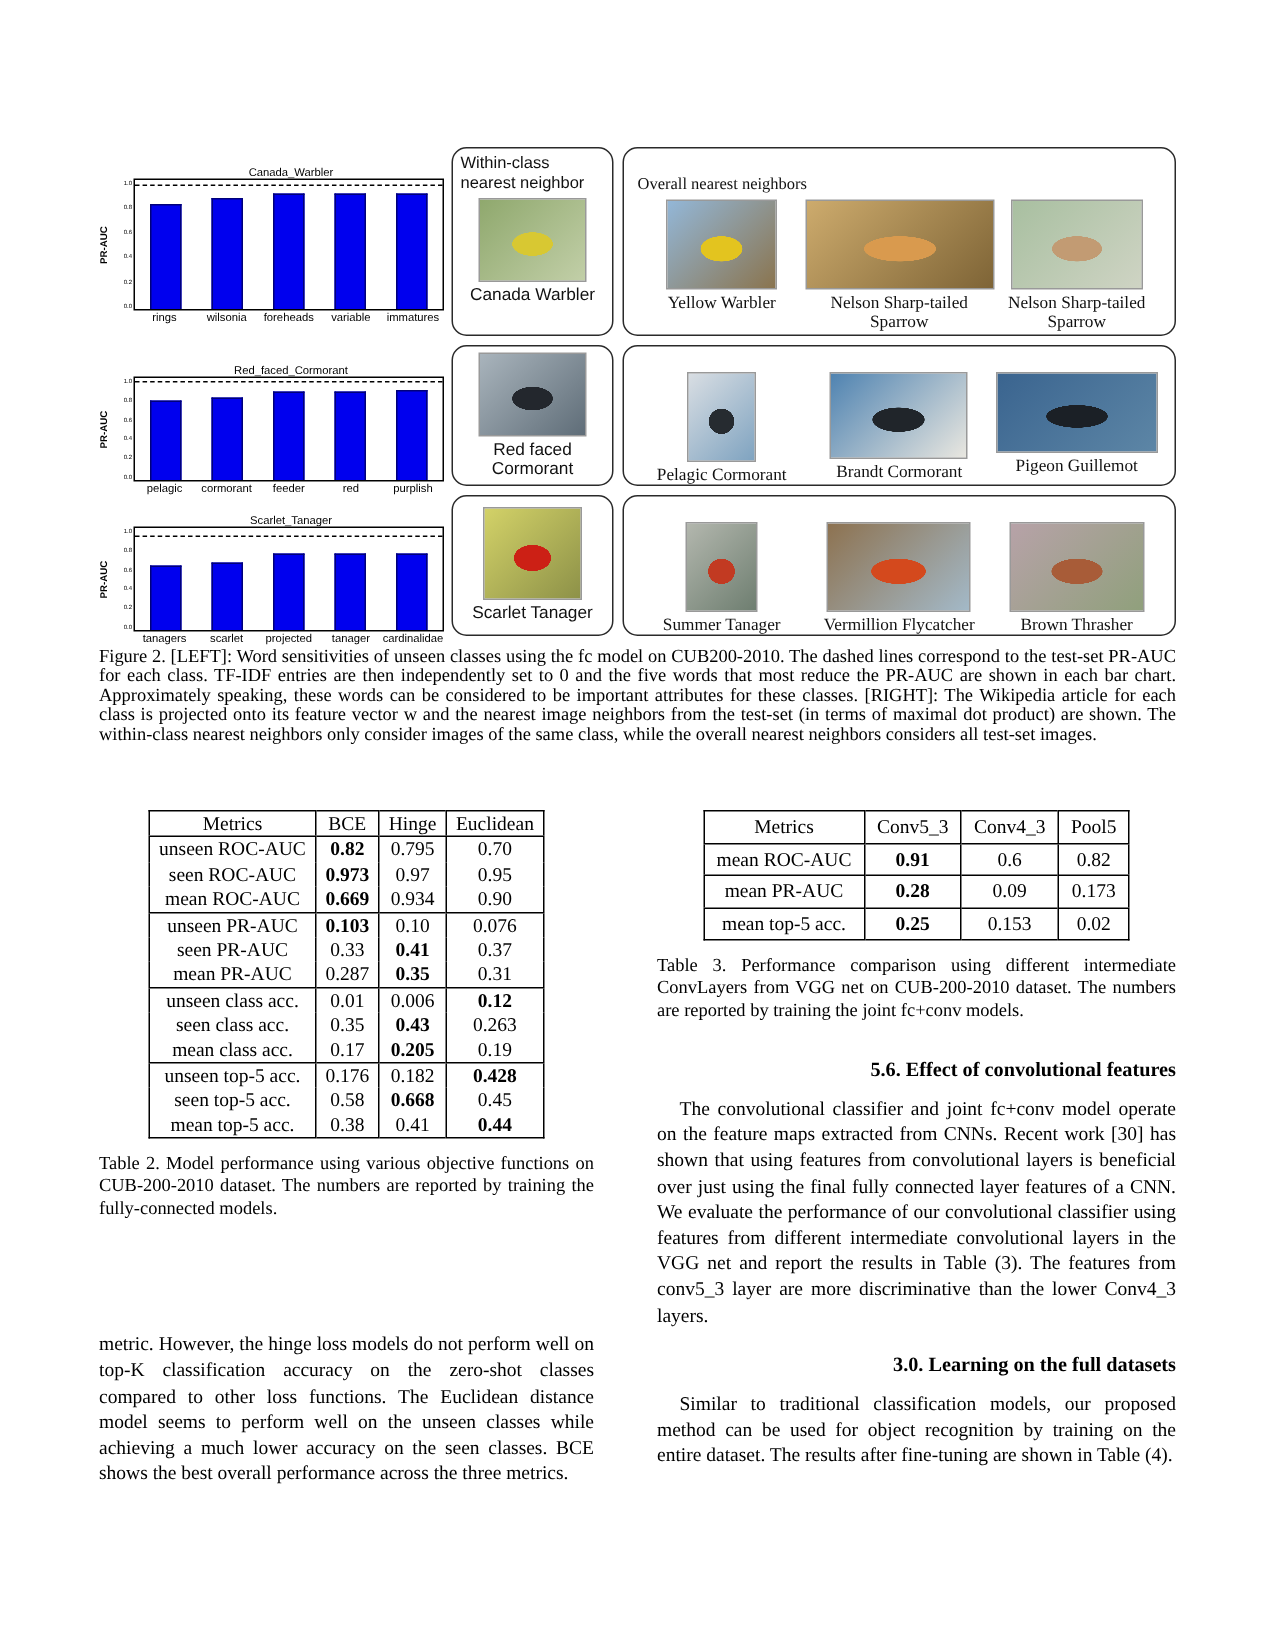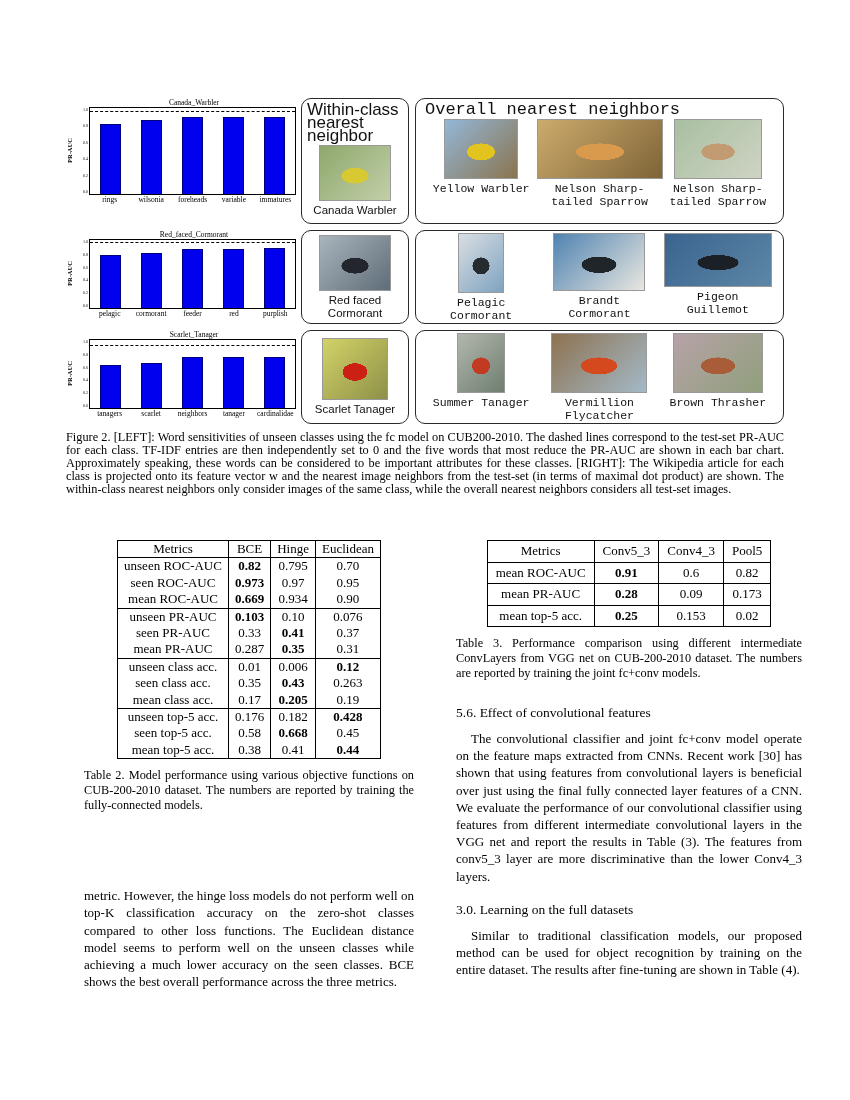--- a/index.html
+++ b/index.html
@@ -8,74 +8,74 @@
     position: relative; width: 850px; height: 1100px; background: #fff;
     font-family: "Liberation Serif", serif; color: #000; overflow: hidden;
   }
   .figure-area { position: absolute; left: 66px; top: 98px; width: 718px; }
   .fig-row { display: flex; align-items: stretch; margin-bottom: 6px; }
   .fig-row.r1 { height: 126px; }
   .fig-row.r2, .fig-row.r3 { height: 94px; }
 
   
   .chart-col { width: 234px; display: flex; flex-direction: column; justify-content: flex-start; }
-  .chart { width: 230px; font-family: Liberation Serif, serif; }
+  .chart { width: 230px; font-family: Liberation Sans, sans-serif; margin-top: 12px; }
   .chart-title { text-align: center; font-size: 7.5px; padding-left: 26px; line-height: 9px; }
   .chart-body { display: flex; align-items: stretch; }
   .ylabel { writing-mode: vertical-rl; transform: rotate(180deg); font-size: 6.5px; font-weight: bold; width: 10px; text-align: center; }
   .yticks { width: 13px; display: flex; flex-direction: column; justify-content: space-between; align-items: flex-end; font-size: 4px; line-height: 4px; padding: 1px 1px; color: #000; }
   .plot { position: relative; flex: 1; border: 1px solid #000; display: flex; align-items: flex-end; justify-content: space-around; background: #fff; }
   .bar { width: 21px; background: #0000ee; border: 1px solid #00007a; border-bottom: none; }
   .dash { position: absolute; left: 0; right: 0; border-top: 1.5px dashed #000; }
   .xlabels { display: flex; margin-left: 23px; align-items: flex-end; }
   .xlabels span { flex: 1; text-align: center; font-size: 7.5px; line-height: 10px; white-space: nowrap; }
 
   
   .within-box {
     width: 108px; margin-left: 1px; border: 1.6px solid #2a2a2a; border-radius: 10px;
     padding: 3px 2px; display: flex; flex-direction: column; align-items: center;
     font-family: "Liberation Sans", sans-serif; background: #fff;
   }
   .within-box.center { justify-content: center; }
   .overall-box {
     flex: 1; margin-left: 6px; border: 1.6px solid #2a2a2a; border-radius: 10px;
-    padding: 3px 6px; font-family: Liberation Mono, monospace; background: #fff;
+    padding: 17px 6px; font-family: Liberation Serif, serif; background: #fff;
     display: flex; flex-direction: column;
   }
-  .overall-box.center { justify-content: center; }
-  .box-title { font-size: 17px; line-height: 13px; align-self: flex-start; margin: 1px 0 3px 3px; color: #111; }
+  .overall-box.center { }
+  .box-title { font-size: 11px; line-height: 13px; align-self: flex-start; margin: 1px 0 3px 3px; color: #111; }
   .overall-items { display: flex; justify-content: space-around; align-items: flex-start; flex: 0 0 auto; }
   .fig-item { display: flex; flex-direction: column; align-items: center; width: 33%; }
   .bird-img { display: block; border: 0.5px solid #999; }
   .bird-label { font-size: 11.5px; line-height: 13px; text-align: center; margin-top: 3px; color: #111; max-width: 110px; }
 
   
   .fig-caption { position: absolute; left: 66px; top: 431px; width: 718px; font-size: 12.3px; line-height: 13.1px; text-align: justify; }
 
   
-  .columns { position: absolute; left: 84px; top: 540px; width: 718px; display: flex; }
+  .columns { position: absolute; left: 66px; top: 540px; width: 718px; display: flex; }
   .col-left { width: 330px; }
   .col-right { width: 346px; margin-left: 42px; }
 
   table { border-collapse: collapse; margin: 0 auto; font-size: 13px; }
   .t2 td, .t2 th, .t3 td, .t3 th { border-left: 1px solid #000; padding: 0 6px; text-align: center; font-weight: normal; line-height: 16.4px; white-space: nowrap; }
   .t2 td:first-child, .t2 th:first-child, .t3 td:first-child, .t3 th:first-child { border-left: none; }
   .t2 { border: 1.6px solid #000; }
   .t3 { border: 1.6px solid #000; }
   .t2 thead th { border-bottom: 1px solid #000; }
   .t2 tr.group-start td { border-top: 1.4px solid #000; }
   .t3 th, .t3 td { line-height: 20.5px; padding: 0 8px; }
   .t3 thead th { border-bottom: 1px solid #000; }
   .t3 tbody tr td { border-top: 1px solid #000; }
   td.b { font-weight: bold; }
 
   .tbl-caption { font-size: 12.3px; line-height: 15px; text-align: justify; margin-top: 9px; }
   .body-par { font-size: 13px; line-height: 17.2px; text-align: justify; }
   .body-par.indent { text-indent: 15px; }
-  .sec-heading { font-size: 13.5px; font-weight: normal; margin-bottom: 9px; }
+  .sec-heading { font-size: 13.5px; font-weight: bold; margin-bottom: 9px; text-align: right; }
   .left-par-gap { margin-top: 74px; }
   .sec56 { margin-top: 24px; }
   .sec57 { margin-top: 17px; }
 </style>
 </head>
 <body>
 
 <div class="page">
 
   <div class="figure-area">
@@ -206,21 +206,21 @@
                 <div class="bar" style="height: 43.4px; background: rgb(0, 0, 238);"></div>
                 <div class="bar" style="height: 44.8px; background: rgb(0, 0, 238);"></div>
                 <div class="bar" style="height: 51.1px; background: rgb(0, 0, 238);"></div>
                 <div class="bar" style="height: 51.1px; background: rgb(0, 0, 238);"></div>
                 <div class="bar" style="height: 51.1px; background: rgb(0, 0, 238);"></div>
               </div>
             </div>
             <div class="xlabels">
               <span>tanagers</span>
               <span>scarlet</span>
-              <span>neighbors</span>
+              <span>projected</span>
               <span>tanager</span>
               <span>cardinalidae</span>
             </div>
           </div>
         </div>
         <div class="within-box center">
           <div class="bird-img" style="width: 66px; height: 62px; background: radial-gradient(32% 24% at 50% 55%, rgb(204, 32, 21) 0px, rgb(204, 32, 21) 60%, transparent 61%), linear-gradient(135deg, rgb(211, 210, 104), rgb(141, 145, 72));"></div>
           <div class="bird-label">Scarlet Tanager</div>
         </div>
         <div class="overall-box center">

